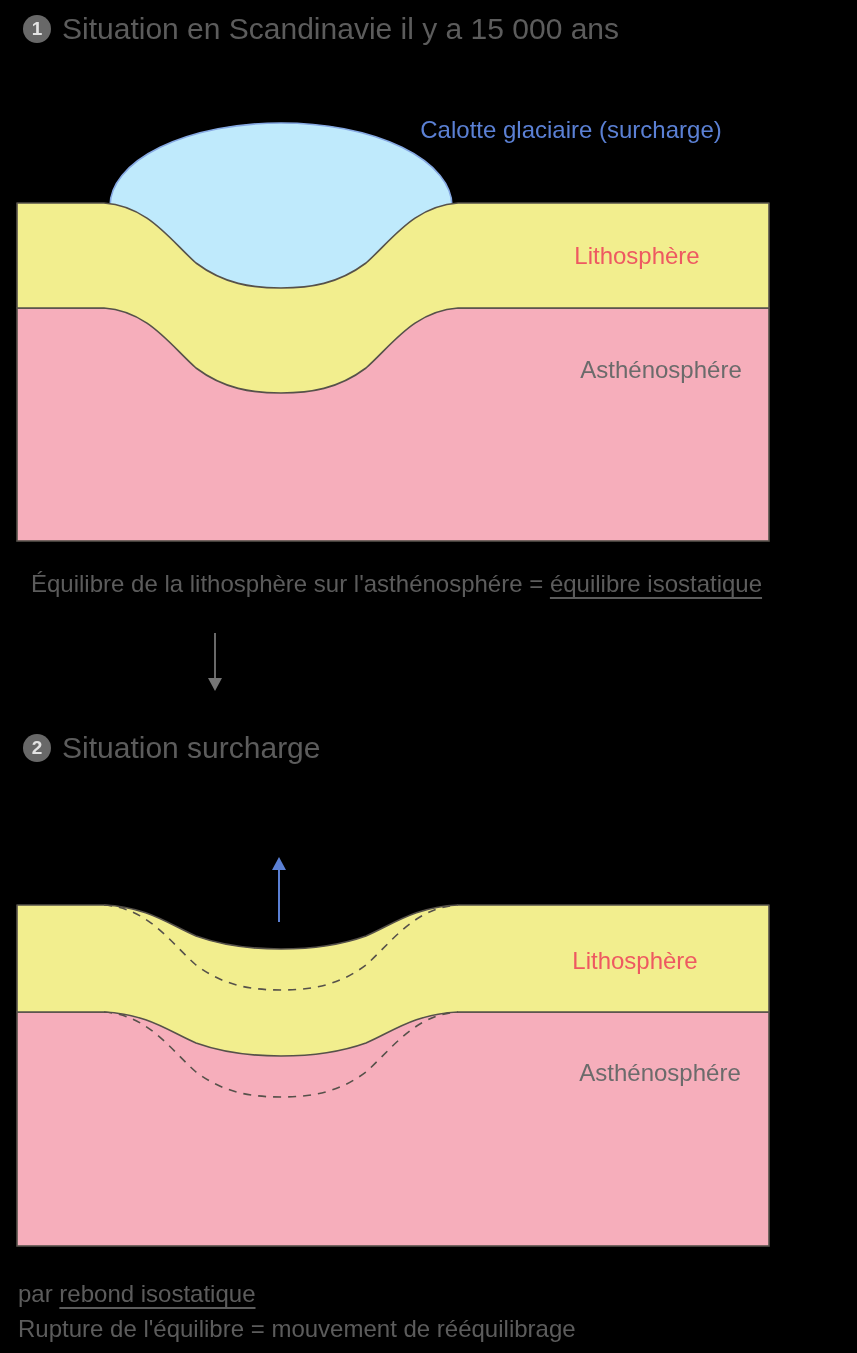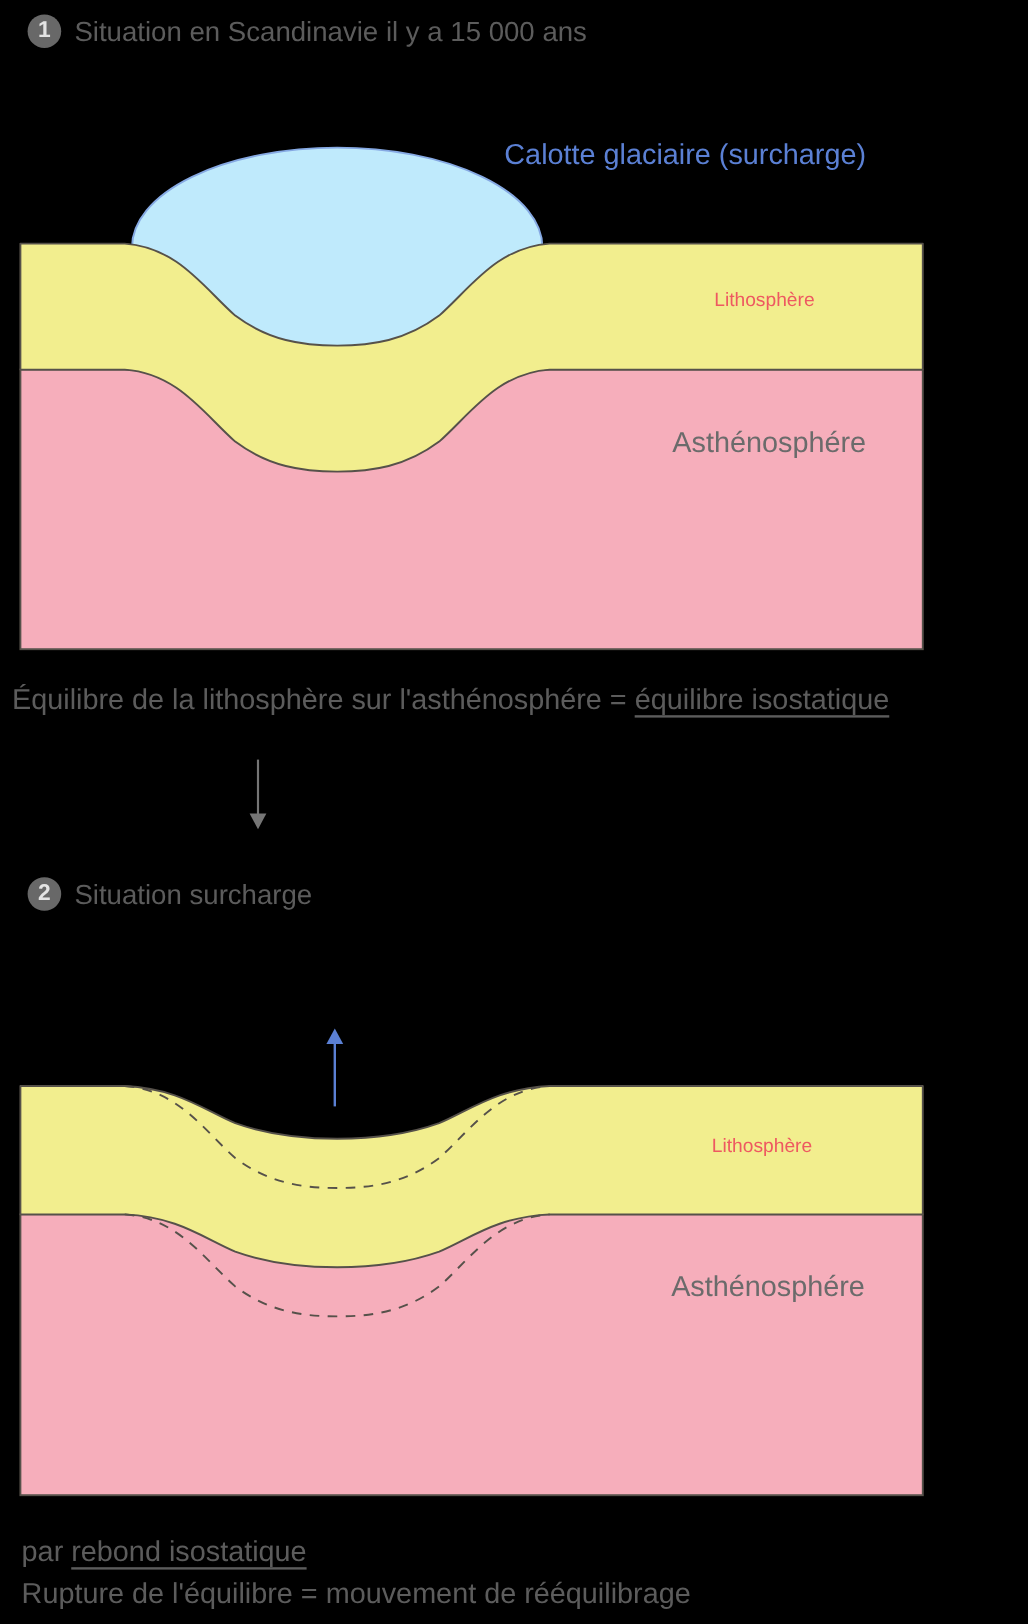--- a/index.html
+++ b/index.html
@@ -14,26 +14,26 @@
   .shapes { position: absolute; left: 0; top: 0; }
   .txt { position: absolute; white-space: nowrap; }
   .step-header { position: absolute; display: flex; align-items: center; }
   .badge {
     width: 28px; height: 28px; border-radius: 50%;
     background: #686868; color: #e3e3e3;
     font-size: 19px; font-weight: bold;
     display: flex; align-items: center; justify-content: center;
     margin-right: 11px;
   }
-  .title { font-size: 23px; color: #5c5c5c; }
+  .title { font-size: 30px; color: #5c5c5c; }
   .caption { position: absolute; font-size: 24px; color: #5c5c5c; }
   .ul { text-decoration: underline; text-underline-offset: 5px; text-decoration-thickness: 1.5px; }
   .blue { color: #5b80d4; font-size: 24px; }
-  .red { color: #ee5961; font-size: 16px; }
-  .gray-label { color: #6b6b6b; font-size: 24px; }
+  .red { color: #ee5961; font-size: 24px; }
+  .gray-label { color: #6b6b6b; font-size: 24px; margin-left: 20px; }
   .center { transform: translateX(-50%); text-align: right; }
   .uplift-label { line-height: 34px; }
   .caption2 { line-height: 35px; }
 </style>
 </head>
 <body>
 
 <div class="page">
 
   <svg class="shapes" width="857" height="1353" viewBox="0 0 857 1353">
@@ -95,21 +95,21 @@
     <div class="badge">1</div>
     <div class="title">Situation en Scandinavie il y a 15 000 ans</div>
   </div>
 
   <div class="txt blue center" style="left:571px; top:116px;">Calotte glaciaire (surcharge)</div>
 
   <div class="txt red center" style="left:637px; top:242px;">Lithosphère</div>
 
   <div class="txt gray-label center" style="left:641px; top:356px;">Asthénosphére</div>
 
-  <div class="caption" style="left:10px; top:570px;">
+  <div class="caption" style="left:31px; top:570px;">
     <span>Équilibre de la lithosphère sur l'asthénosphére = </span><span class="ul">équilibre isostatique</span>
   </div>
 
   <div class="step-header" style="left:23px; top:731px;">
     <div class="badge">2</div>
     <div class="title">Situation surcharge</div>
   </div>
 
 
   <div class="txt red center" style="left:635px; top:947px;">Lithosphère</div>

